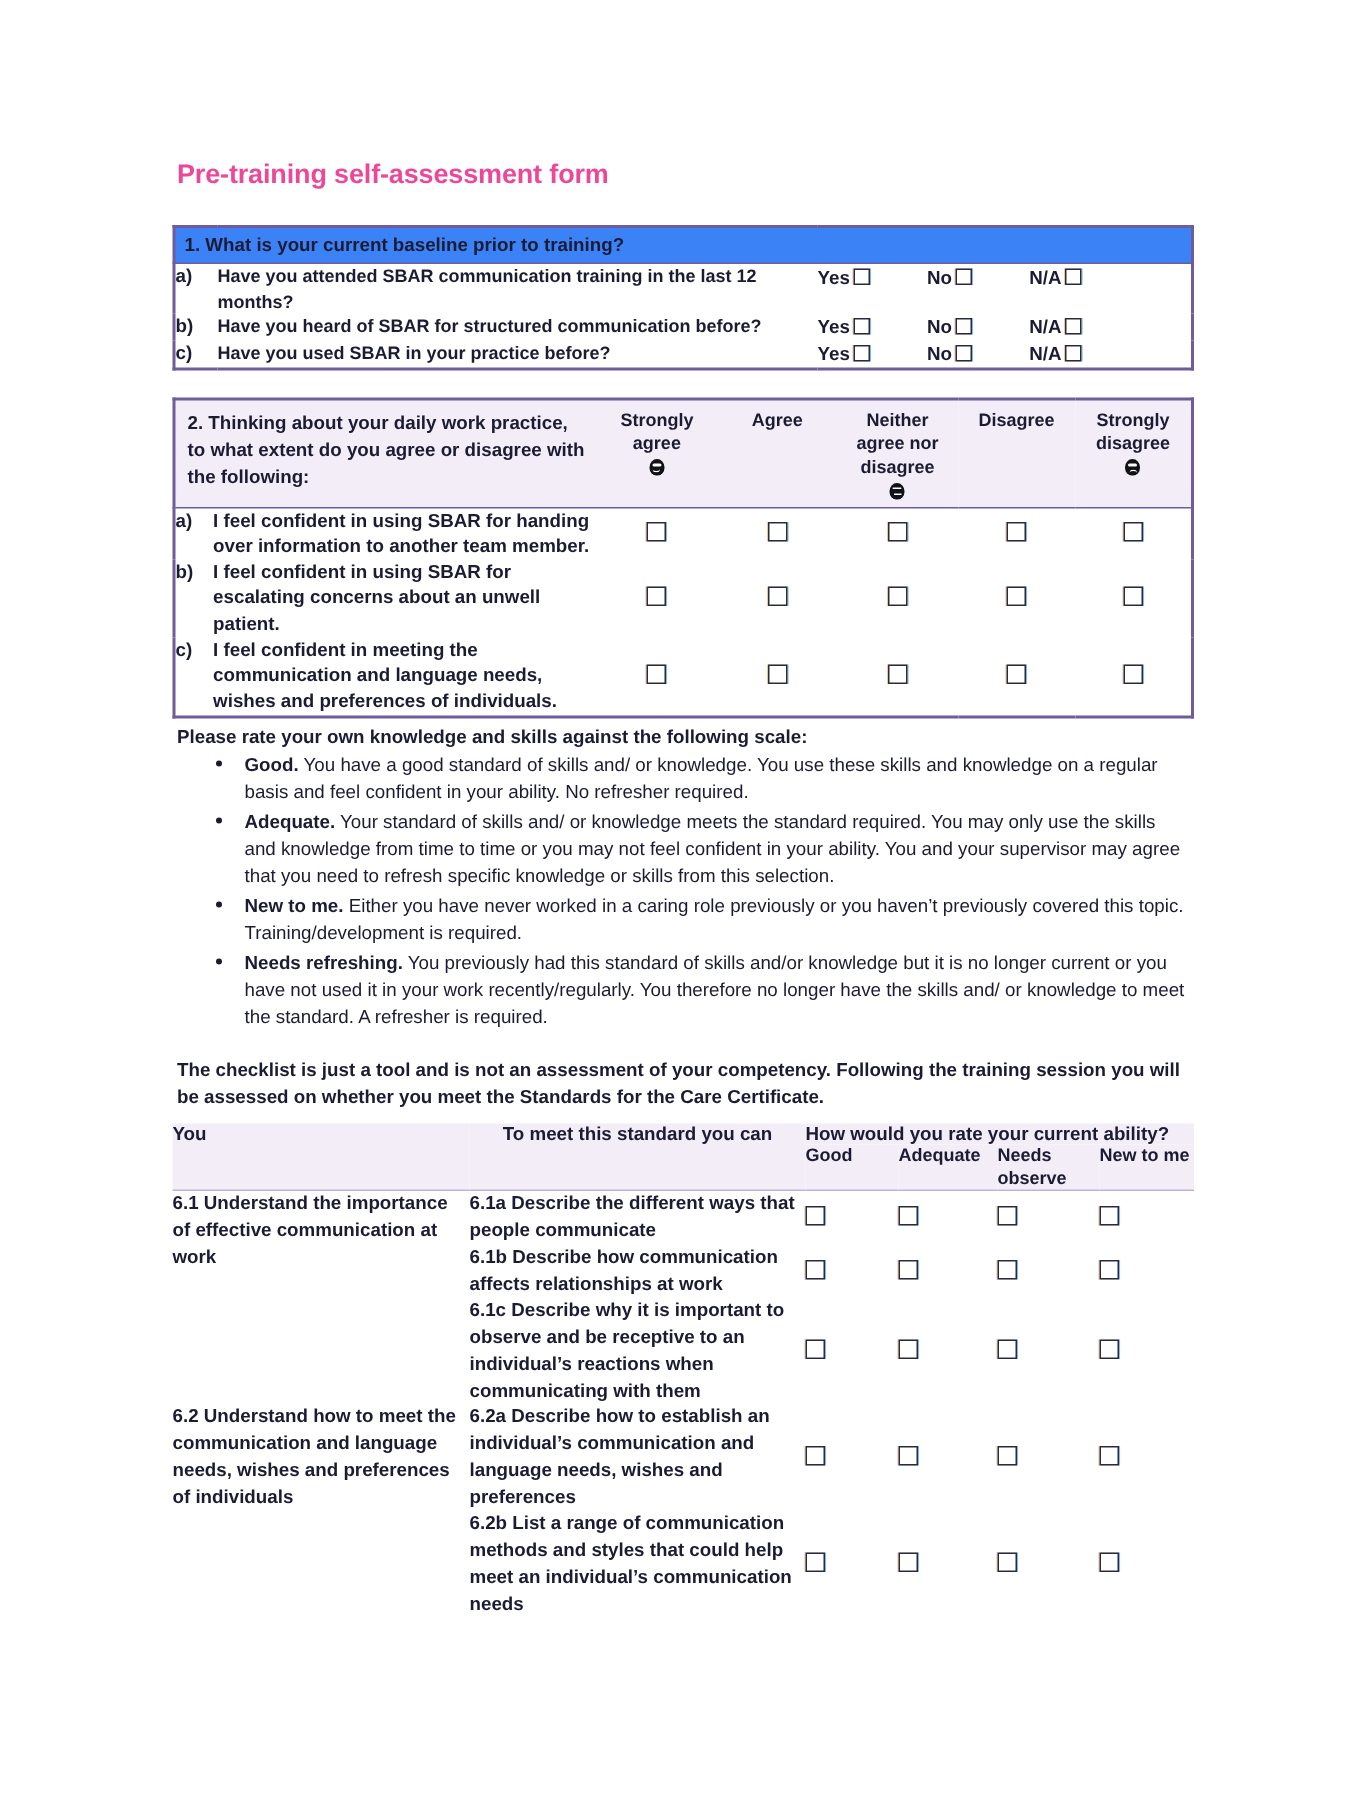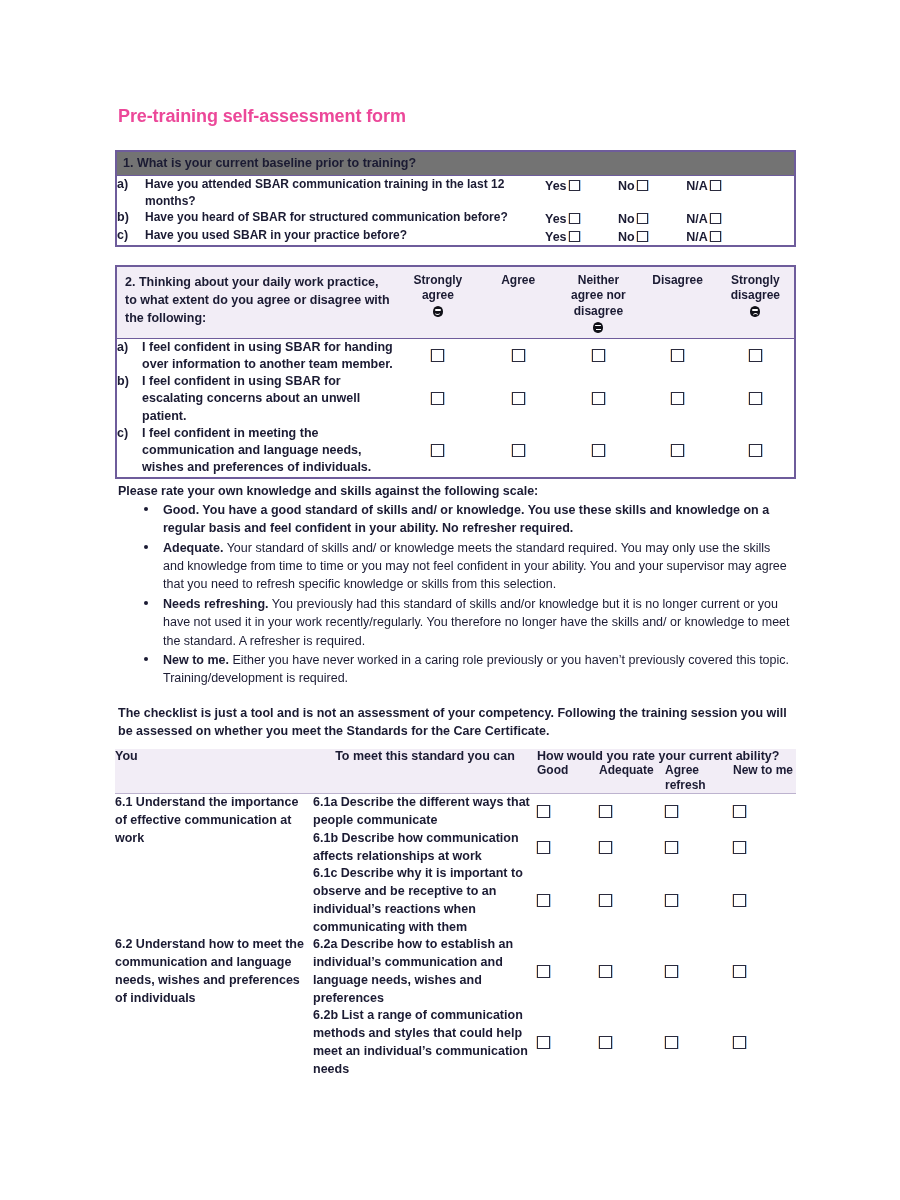--- a/index.html
+++ b/index.html
@@ -35,21 +35,21 @@
   .doc-title {
     font-size: 18px;
     font-weight: bold;
     color: #ec4899;
     letter-spacing: -0.1px;
     margin: 0 0 23px 3px;
   }
 
   
   .s1-head {
-    background: #737373;
+    background: #3b82f6;
     font-weight: bold;
     font-size: 12.5px;
     padding: 4px 6px 5px 6px !important;
     line-height: 1.15;
     margin-left: 25px;
   }
   table.sec1 {
     width: 681px;
     border: 2px solid #6e5c9b;
     border-collapse: collapse;
@@ -389,30 +389,30 @@
           <td class="s2-cell"><span class="cbox big"></span></td>
           <td class="s2-cell"><span class="cbox big"></span></td>
         </tr>
       </tbody>
     </table>
 
     <div class="para">Please rate your own knowledge and skills against the following scale:</div>
 
     <ul class="scale">
       <li>
-        <span class="bullet"></span><span>Good.</span><span style="font-weight:bold"> You have a good standard of skills and/ or knowledge. You use these skills and knowledge on a regular basis and feel confident in your ability. No refresher required.</span>
+        <span class="bullet"></span><span>Good.</span><span style="font-weight:normal"> You have a good standard of skills and/ or knowledge. You use these skills and knowledge on a regular basis and feel confident in your ability. No refresher required.</span>
       </li>
       <li>
         <span class="bullet"></span><span>Adequate.</span><span style="font-weight:normal"> Your standard of skills and/ or knowledge meets the standard required. You may only use the skills and knowledge from time to time or you may not feel confident in your ability. You and your supervisor may agree that you need to refresh specific knowledge or skills from this selection.</span>
       </li>
       <li>
-        <span class="bullet"></span><span>Needs refreshing.</span><span style="font-weight:normal"> You previously had this standard of skills and/or knowledge but it is no longer current or you have not used it in your work recently/regularly. You therefore no longer have the skills and/ or knowledge to meet the standard. A refresher is required.</span>
+        <span class="bullet"></span><span>New to me.</span><span style="font-weight:normal"> Either you have never worked in a caring role previously or you haven’t previously covered this topic. Training/development is required.</span>
       </li>
       <li>
-        <span class="bullet"></span><span>New to me.</span><span style="font-weight:normal"> Either you have never worked in a caring role previously or you haven’t previously covered this topic. Training/development is required.</span>
+        <span class="bullet"></span><span>Needs refreshing.</span><span style="font-weight:normal"> You previously had this standard of skills and/or knowledge but it is no longer current or you have not used it in your work recently/regularly. You therefore no longer have the skills and/ or knowledge to meet the standard. A refresher is required.</span>
       </li>
     </ul>
 
     <div class="para" style="margin-top:16px;">The checklist is just a tool and is not an assessment of your competency. Following the training session you will be assessed on whether you meet the Standards for the Care Certificate.</div>
 
     <table class="sec3">
       <colgroup>
         <col style="width:198px">
         <col style="width:224px">
         <col style="width:62px">
@@ -422,21 +422,21 @@
       </colgroup>
       <tbody>
         <tr class="h1">
           <td class="s3-h-you" rowspan="2">You</td>
           <td class="s3-h-std" rowspan="2">To meet this standard you can</td>
           <td class="s3-h-rate nowrapcell" colspan="4">How would you rate your current ability?</td>
         </tr>
         <tr class="h2">
           <td class="s3-h-sub">Good</td>
           <td class="s3-h-sub">Adequate</td>
-          <td class="s3-h-sub">Agree refresh</td>
+          <td class="s3-h-sub">Needs observe</td>
           <td class="s3-h-sub">New to me</td>
         </tr>
         <tr class="headrule">
           <td colspan="6"></td>
         </tr>
 
         <tr>
           <td class="s3-you" rowspan="3">6.1 Understand the importance of effective communication at work</td>
           <td class="s3-std"><b>6.1a</b><span> Describe the different ways that people communicate</span></td>
           <td class="s3-cell"><span class="cbox big"></span></td>

